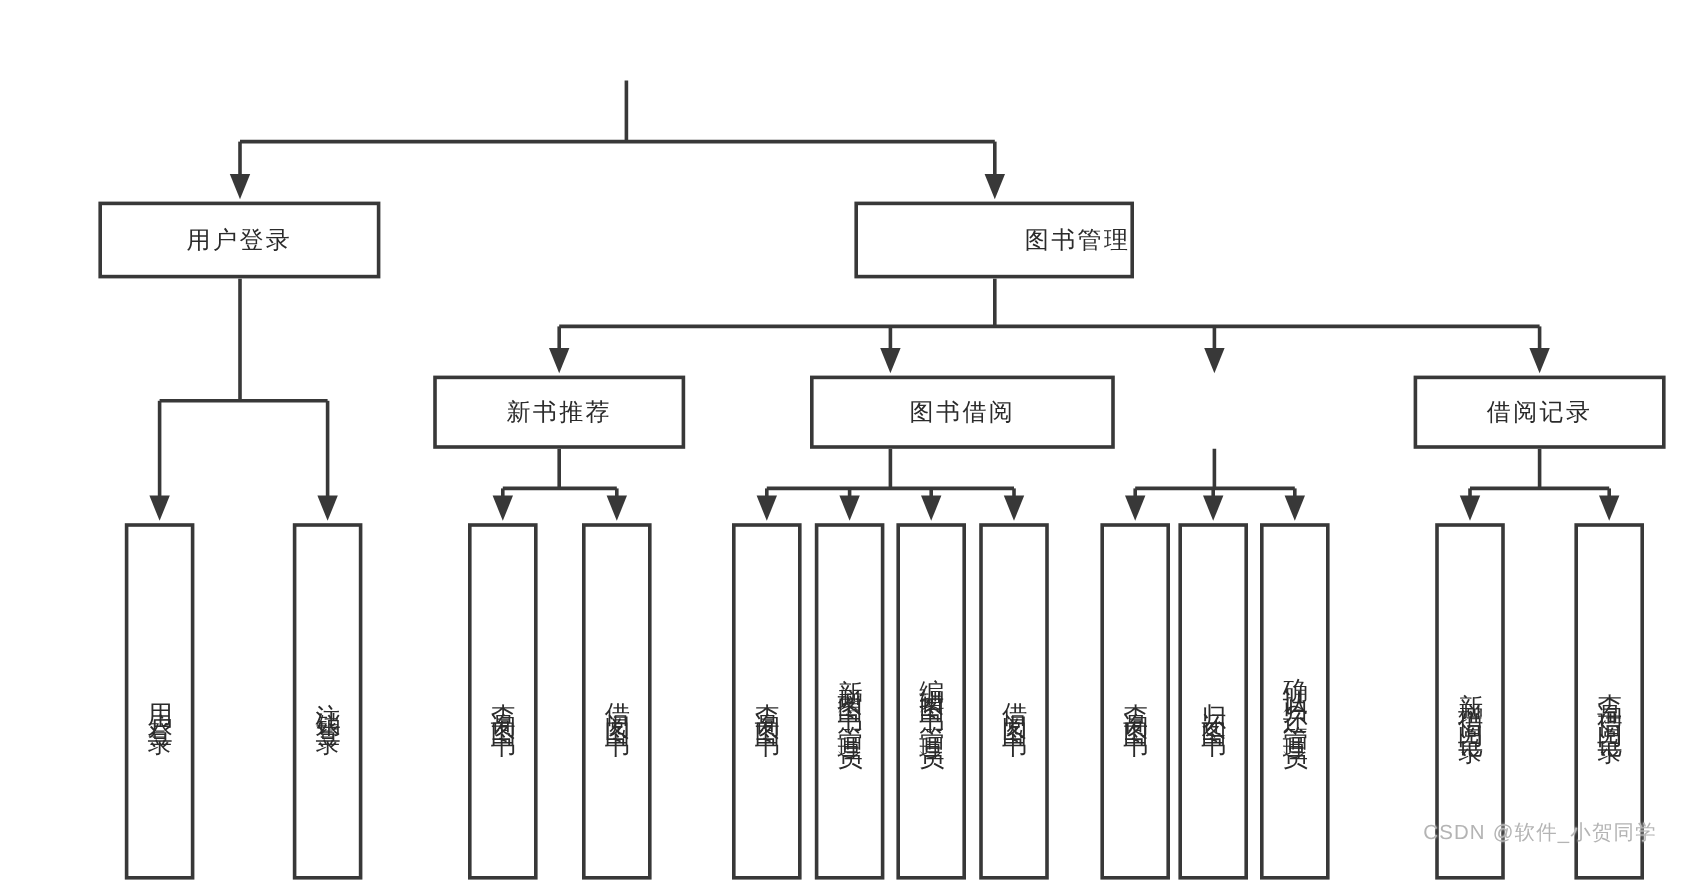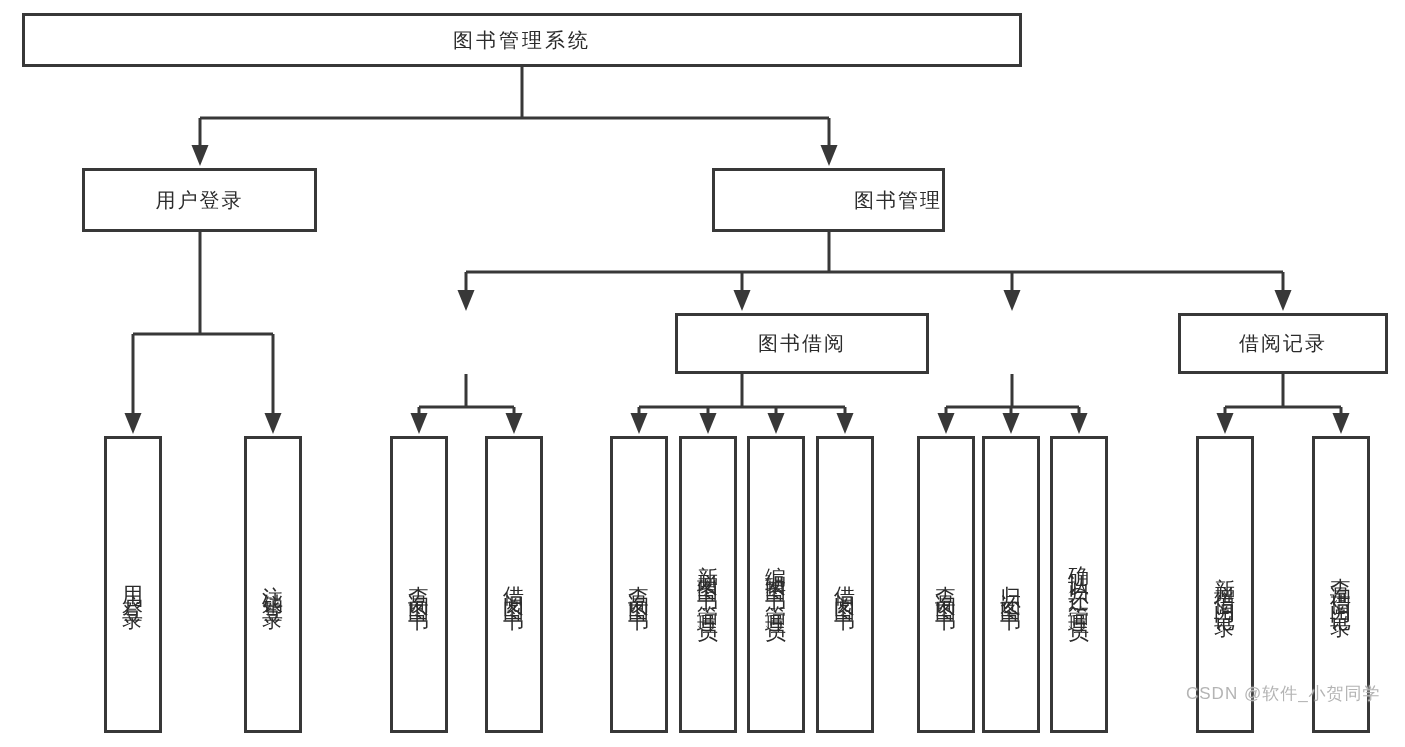--- a/index.html
+++ b/index.html
@@ -110,31 +110,31 @@
         <polygon points="1002.5,413 1019.5,413 1011,434" class="chead"></polygon>
         <line x1="1079" y1="407" x2="1079" y2="418" class="cline"></line>
         <polygon points="1070.5,413 1087.5,413 1079,434" class="chead"></polygon>
         <line x1="1225" y1="407" x2="1225" y2="418" class="cline"></line>
         <polygon points="1216.5,413 1233.5,413 1225,434" class="chead"></polygon>
         <line x1="1341" y1="407" x2="1341" y2="418" class="cline"></line>
         <polygon points="1332.5,413 1349.5,413 1341,434" class="chead"></polygon>
       </g>
   </svg>
 
-  <div class="hbox" style="left:22px;top:13px;width:1000px;height:54px;letter-spacing:3px;">
-    <span>图书管理系统</span>
-  </div>
 
   <div class="hbox" style="left:82px;top:168px;width:235px;height:64px;">
     <span>用户登录</span>
   </div>
   <div class="hbox" style="left:712px;top:168px;width:233px;height:64px;justify-content:flex-end;">
     <span>图书管理</span>
   </div>
 
+  <div class="hbox" style="left:361px;top:313px;width:210px;height:61px;">
+    <span>新书推荐</span>
+  </div>
   <div class="hbox" style="left:637px;top:313px;width:254px;height:61px;margin-left:38px;">
     <span>图书借阅</span>
   </div>
   <div class="hbox" style="left:1178px;top:313px;width:210px;height:61px;">
     <span>借阅记录</span>
   </div>
 
   <div class="leaf" style="left:104px;">
     <span>用户登录</span>
   </div>

